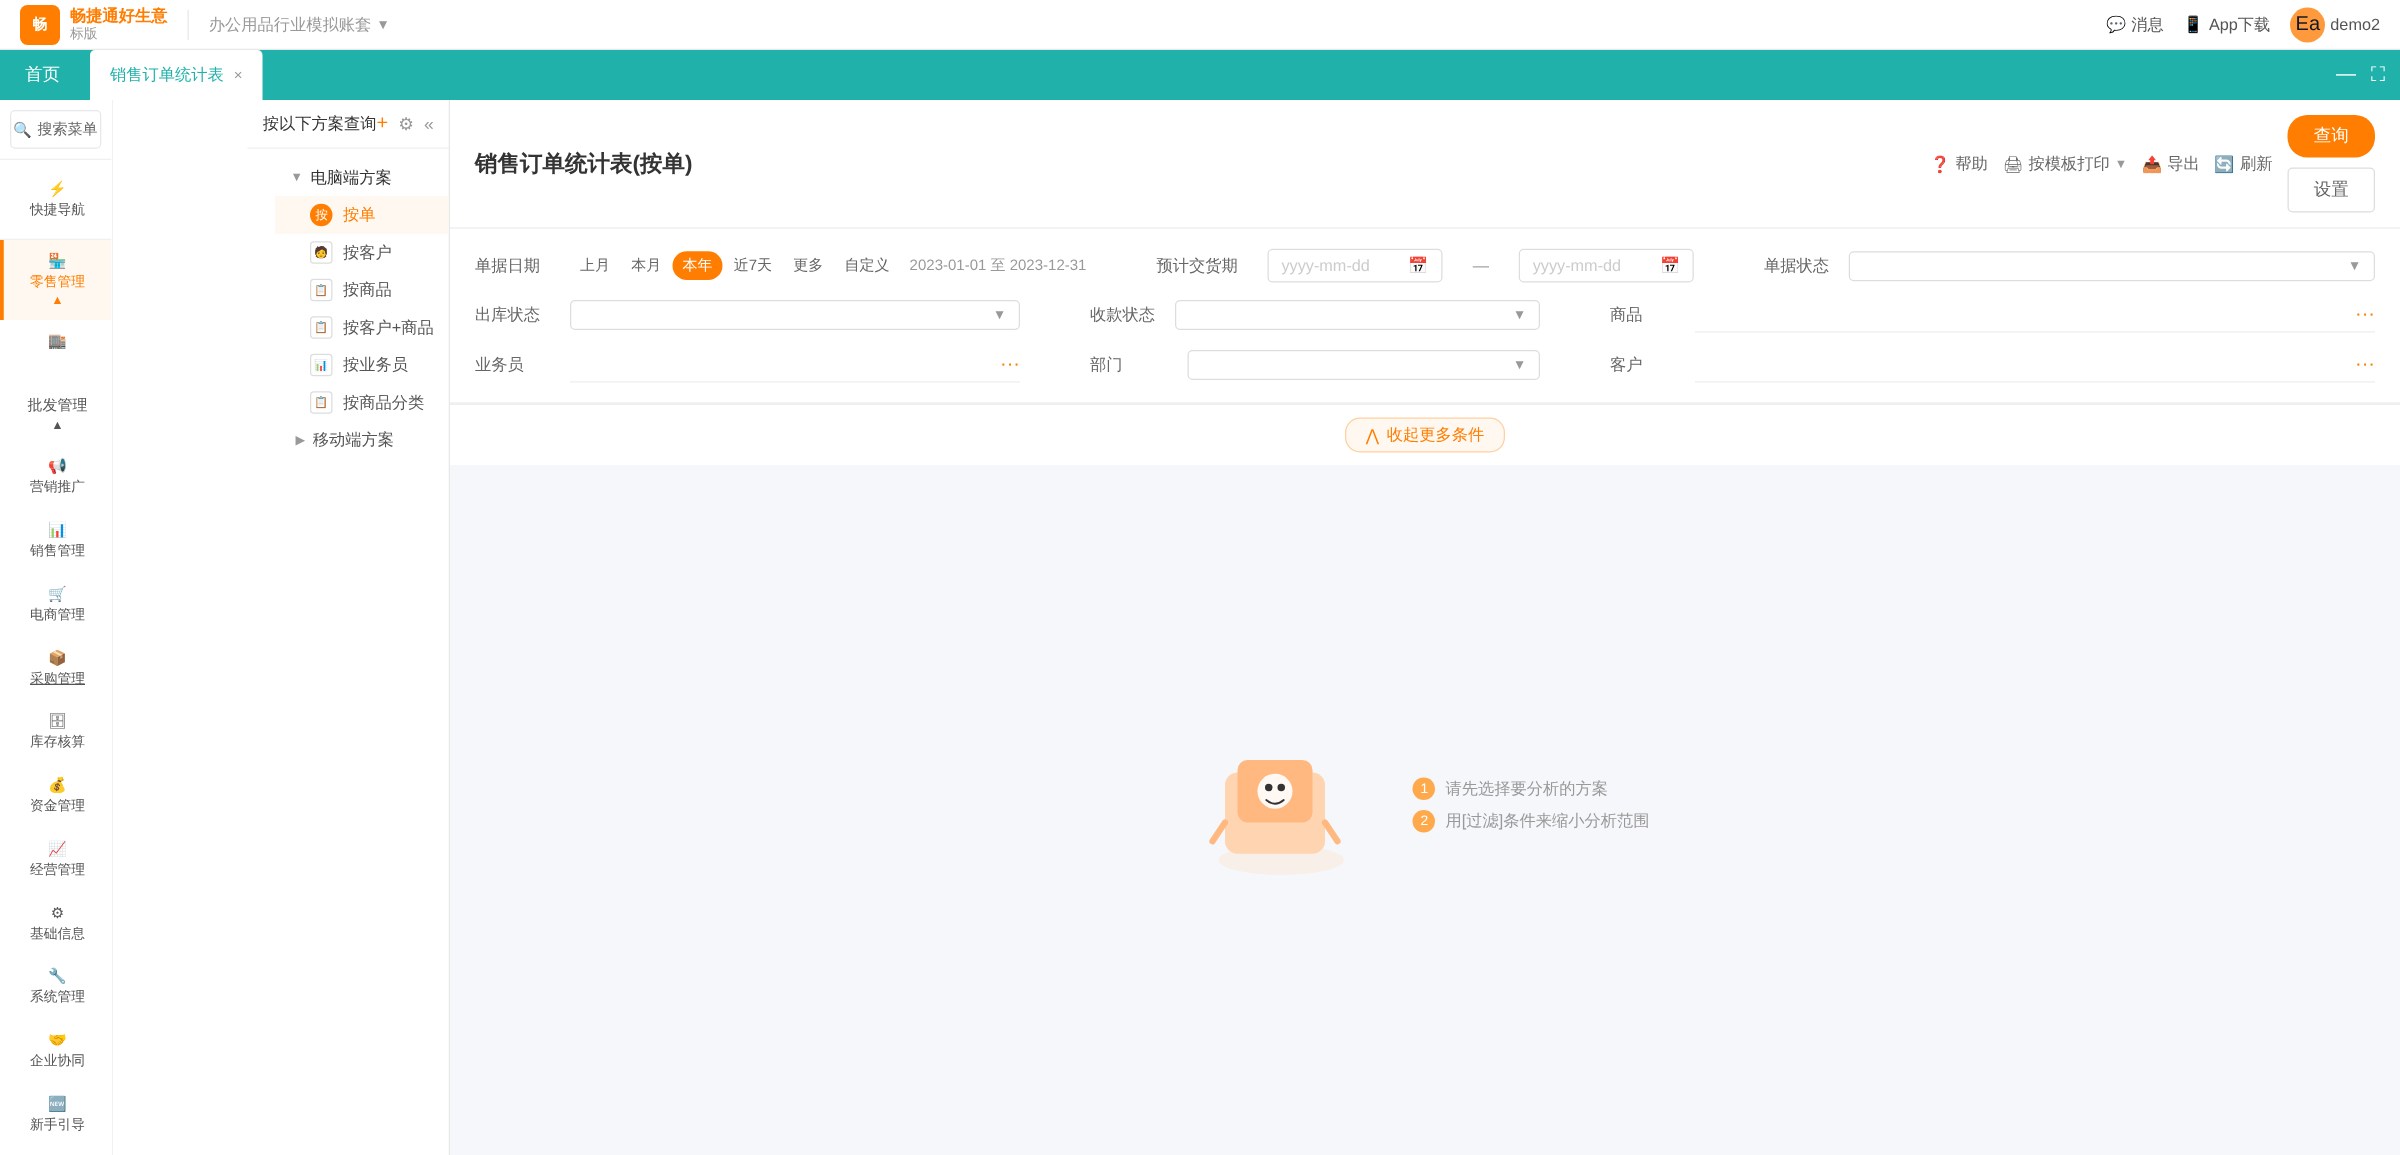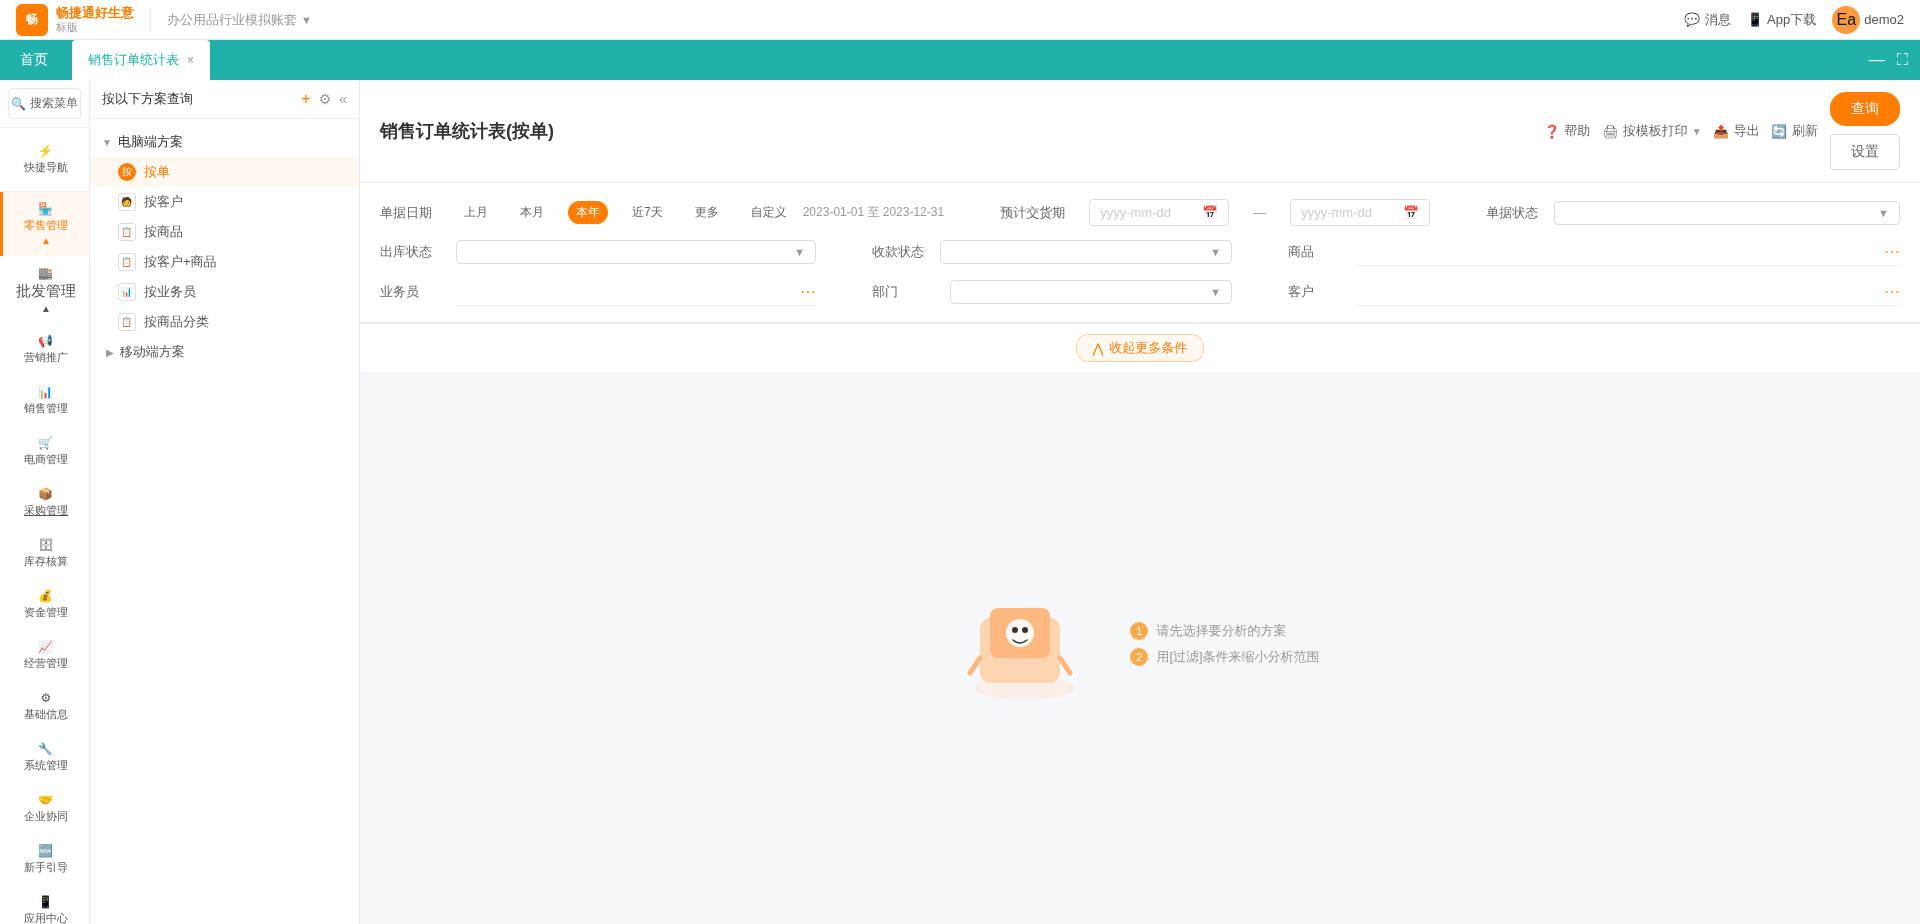--- a/index.html
+++ b/index.html
@@ -30,21 +30,21 @@
     .sidebar-search { padding: 8px; border-bottom: 1px solid #f0f0f0; }
     .sidebar-search-btn { width: 100%; padding: 6px 0; background: none; border: 1px solid #e8e8e8; border-radius: 4px; color: #666; cursor: pointer; font-size: 12px; display: flex; align-items: center; justify-content: center; gap: 4px; }
     .sidebar-menu { flex: 1; }
     .sidebar-item { padding: 10px 8px; text-align: center; cursor: pointer; font-size: 12px; color: #555; display: flex; flex-direction: column; align-items: center; gap: 2px; border-left: 3px solid transparent; }
     .sidebar-item.active-group { color: #ff7d00; background: #fff8f0; border-left: 3px solid #ff7d00; }
 
     
     .content-area { flex: 1; display: flex; overflow: hidden; }
 
     
-    .left-panel { width: 270px; background: #fff; border-right: 1px solid #e8e8e8; padding: 0; display: flex; flex-direction: column; }
+    .left-panel { width: 270px; background: #fff; border-right: 1px solid #e8e8e8; padding: 0; display: flex; flex-direction: column; align-items: flex-end; }
     .left-panel-header { display: flex; align-items: center; justify-content: space-between; padding: 10px 12px; border-bottom: 1px solid #f0f0f0; font-size: 13px; color: #333; }
     .left-panel-header-actions { display: flex; align-items: center; gap: 8px; color: #999; }
     .left-panel-header-actions span { cursor: pointer; font-size: 14px; }
     .tree-section { padding: 8px 0; }
     .tree-group { padding: 6px 12px; font-size: 13px; color: #333; cursor: pointer; display: flex; align-items: center; gap: 6px; }
     .tree-item { padding: 6px 12px 6px 28px; font-size: 13px; color: #555; cursor: pointer; display: flex; align-items: center; gap: 8px; }
     .tree-item.active { color: #ff7d00; background: #fff8f0; }
     .tree-item .item-icon { width: 18px; height: 18px; background: #ff7d00; border-radius: 50%; display: flex; align-items: center; justify-content: center; color: white; font-size: 10px; }
     .tree-item .item-icon-sq { width: 18px; height: 18px; background: #fff; border: 1px solid #ddd; border-radius: 3px; display: flex; align-items: center; justify-content: center; color: #999; font-size: 10px; }
     .tree-sub-group { padding: 6px 12px 6px 16px; font-size: 13px; color: #555; cursor: pointer; display: flex; align-items: center; gap: 6px; }
@@ -59,21 +59,21 @@
     .page-actions-item { display: flex; align-items: center; gap: 4px; cursor: pointer; }
     .btn-query { background: #ff7d00; color: white; border: none; padding: 8px 20px; border-radius: 16px; cursor: pointer; font-size: 14px; }
     .btn-set { background: #fff; color: #666; border: 1px solid #ddd; padding: 8px 20px; border-radius: 4px; cursor: pointer; font-size: 14px; margin-top: 4px; }
 
     
     .filter-area { background: #fff; padding: 16px 20px; border-bottom: 1px solid #e8e8e8; }
     .filter-row { display: flex; align-items: center; gap: 16px; margin-bottom: 12px; }
     .filter-row:last-child { margin-bottom: 0; }
     .filter-label { font-size: 13px; color: #666; white-space: nowrap; min-width: 60px; }
     .filter-date-group { display: flex; align-items: center; gap: 8px; }
-    .filter-date-tabs { display: flex; align-items: center; gap: 16px; }
+    .filter-date-tabs { display: flex; align-items: center; gap: 1px; }
     .date-tab { padding: 3px 8px; font-size: 12px; color: #666; cursor: pointer; border-radius: 3px; }
     .date-tab.active { background: #ff7d00; color: white; border-radius: 12px; }
     .date-range-text { font-size: 12px; color: #999; }
     .filter-select { border: 1px solid #ddd; border-radius: 4px; padding: 5px 10px; font-size: 13px; color: #333; background: #fff; min-width: 200px; display: flex; align-items: center; justify-content: space-between; cursor: pointer; }
     .filter-select .chevron { color: #999; font-size: 11px; }
     .filter-date-input { border: 1px solid #ddd; border-radius: 4px; padding: 5px 10px; font-size: 13px; color: #ccc; background: #fff; min-width: 140px; display: flex; align-items: center; justify-content: space-between; }
     .filter-dash { color: #999; }
 
     
     .collapse-btn { display: flex; align-items: center; justify-content: center; background: #fff; padding: 10px; border-top: 1px solid #eee; }
@@ -159,21 +159,21 @@
       </div>
     </div>
     <div class="sidebar-menu">
       <div class="sidebar-item active-group">
         <span>🏪</span>
         <span style="font-size:11px;text-align:right;">零售管理</span>
         <span style="font-size:10px;">▲</span>
       </div>
       <div class="sidebar-item">
         <span>🏬</span>
-        <span style="font-size:15px;">批发管理</span>
+        <span style="font-size:12px;margin-top:34px;">批发管理</span>
         <span style="font-size:10px;">▲</span>
       </div>
       <div class="sidebar-item">
         <span>📢</span>
         <span style="font-size:11px;">营销推广</span>
       </div>
       <div class="sidebar-item">
         <span>📊</span>
         <span style="font-size:11px;">销售管理</span>
       </div>

